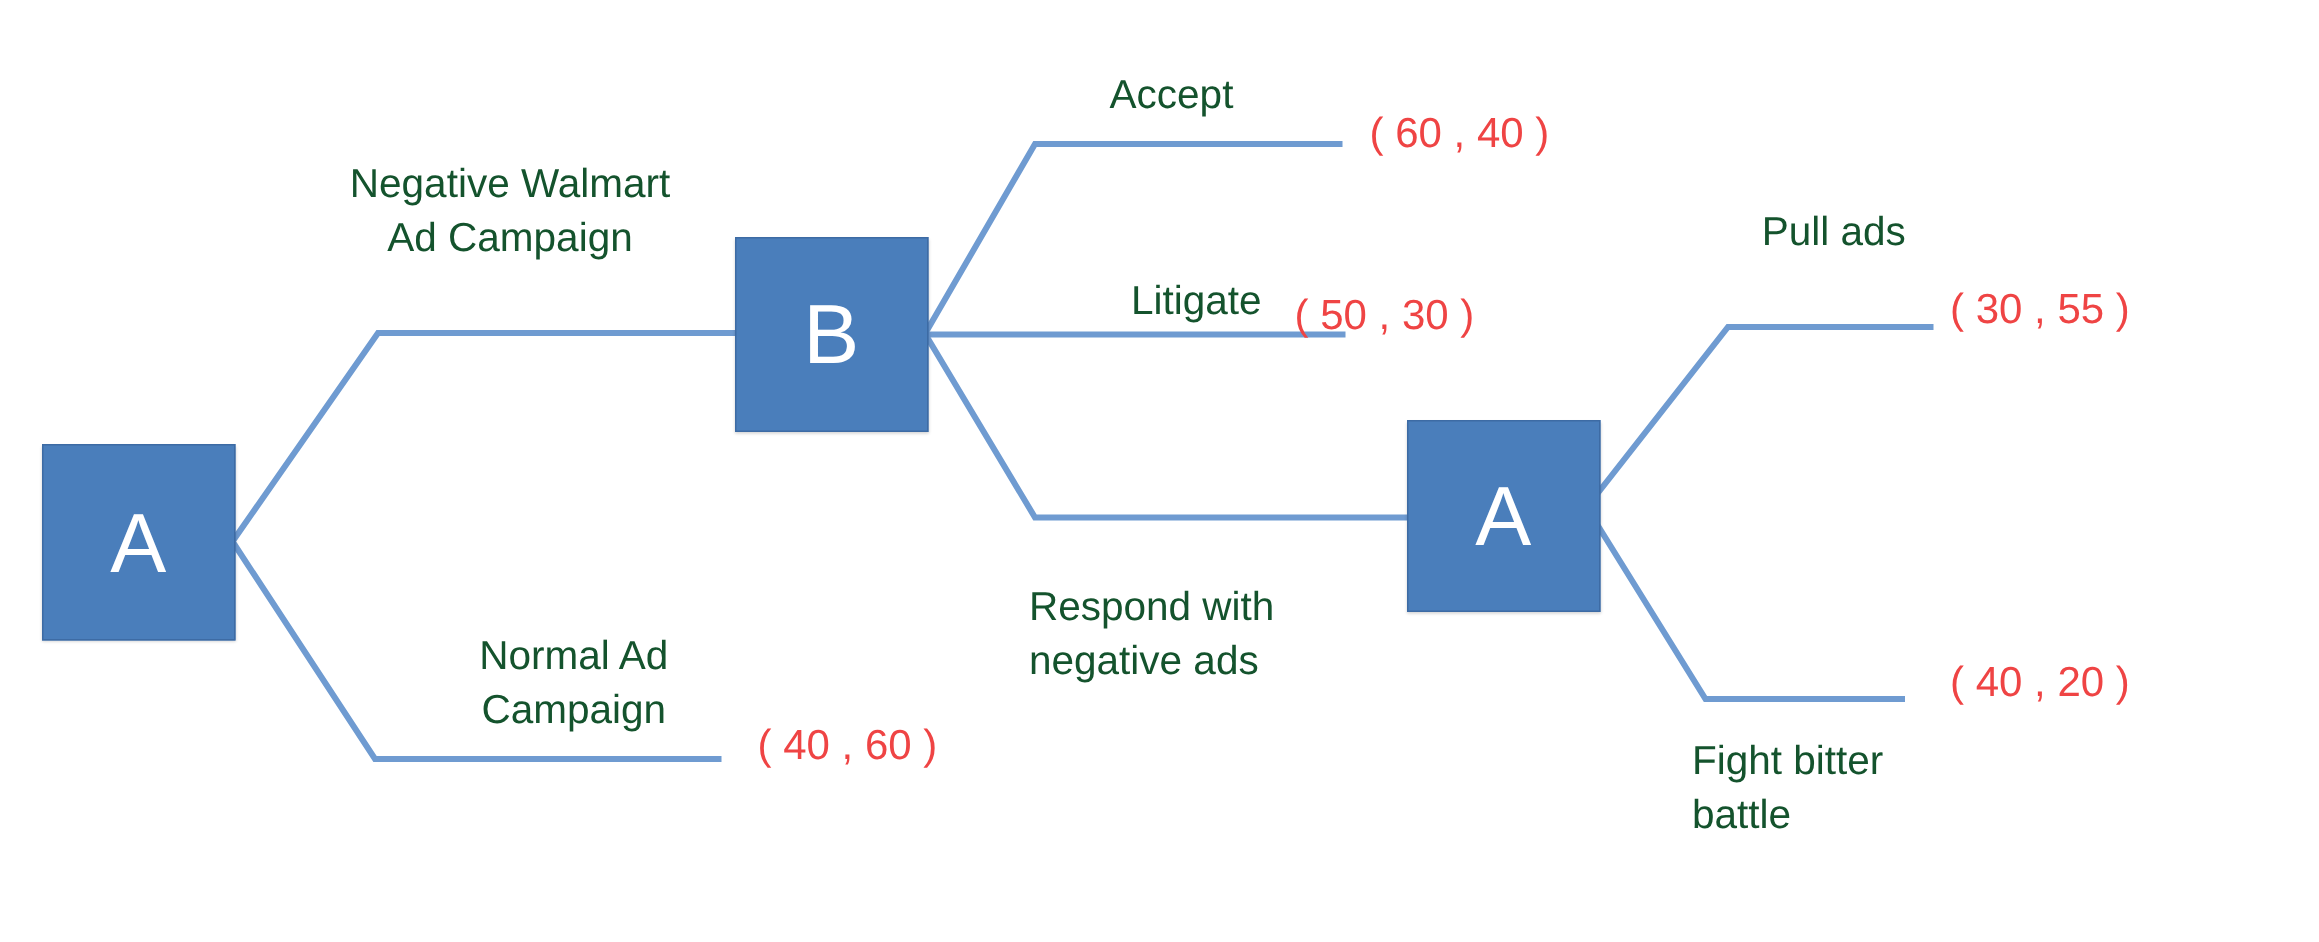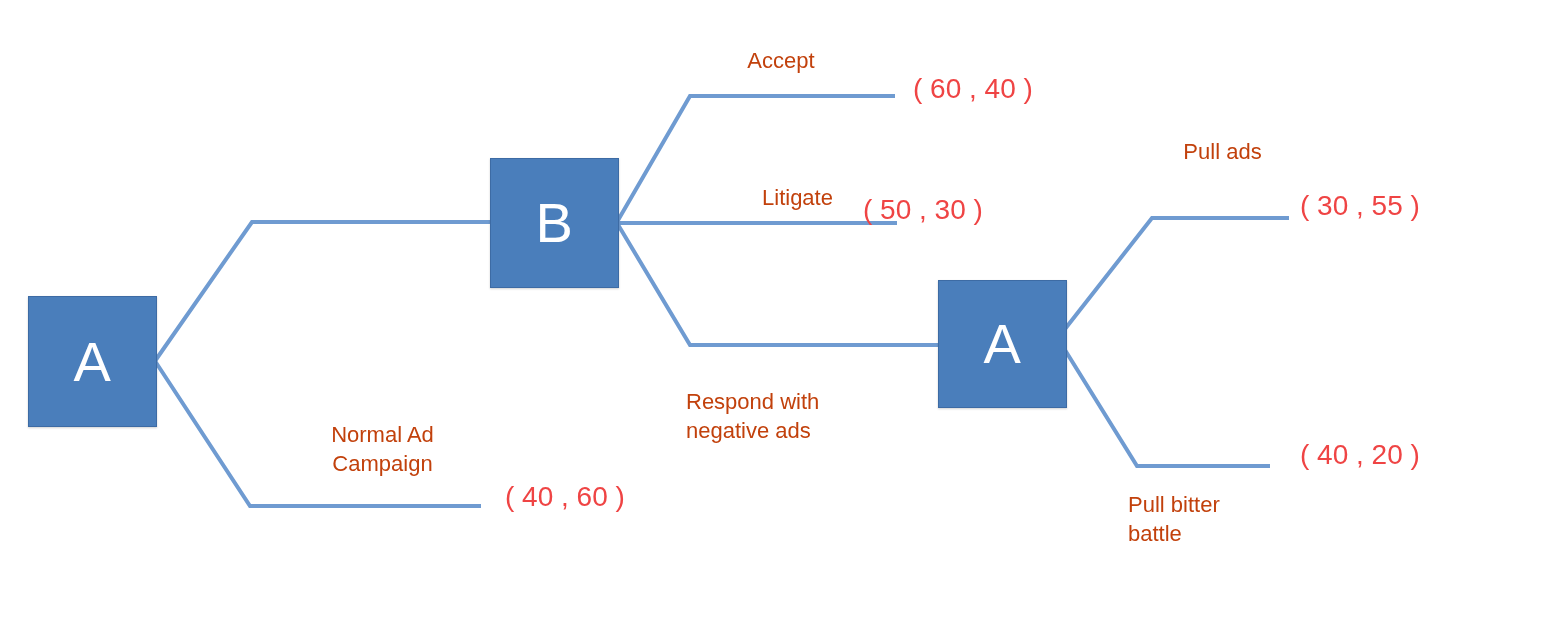--- a/index.html
+++ b/index.html
@@ -38,23 +38,23 @@
     z-index: 3;
   }
   .node-label {
     font-size: 56px;
     line-height: 1;
     color: #ffffff;
     letter-spacing: 0.5px;
   }
   .edge-label {
     position: absolute;
-    color: #c2410c;
+    color: #14532d;
     font-family: "Liberation Sans", sans-serif;
-    font-size: 22px;
+    font-size: 27px;
     line-height: 1.32;
     white-space: pre-line;
     z-index: 4;
   }
   .payoff {
     position: absolute;
     color: #ef4444;
     font-family: "Liberation Sans", sans-serif;
     font-size: 28px;
     line-height: 1;
@@ -93,34 +93,36 @@
   </div>
 
   <div class="node" style="left:490px; top:158px; width:127px; height:128px;">
     <span class="node-label">B</span>
   </div>
 
   <div class="node" style="left:938px; top:280px; width:127px; height:126px;">
     <span class="node-label">A</span>
   </div>
 
+  <div class="edge-label ctr" style="left:180px; top:105px; width:320px;">Negative Walmart
+Ad Campaign</div>
 
   <div class="edge-label ctr" style="left:265px; top:420px; width:235px;">Normal Ad
 Campaign</div>
 
   <div class="edge-label ctr" style="left:668px; top:46px; width:226px;">Accept</div>
 
   <div class="edge-label lft" style="left:686px; top:387px; width:260px;">Respond with
 negative ads</div>
 
   <div class="edge-label ctr" style="left:700px; top:183px; width:195px;">Litigate</div>
 
   <div class="edge-label ctr" style="left:1105px; top:137px; width:235px;">Pull ads</div>
 
-  <div class="edge-label lft" style="left:1128px; top:490px; width:235px;">Pull bitter
+  <div class="edge-label lft" style="left:1128px; top:490px; width:235px;">Fight bitter
 battle</div>
 
   <div class="payoff" style="left:913px; top:75px;">( 60 , 40 )</div>
 
   <div class="payoff" style="left:863px; top:196px;">( 50 , 30 )</div>
 
   <div class="payoff" style="left:505px; top:483px;">( 40 , 60 )</div>
 
   <div class="payoff" style="left:1300px; top:192px;">( 30 , 55 )</div>
 

